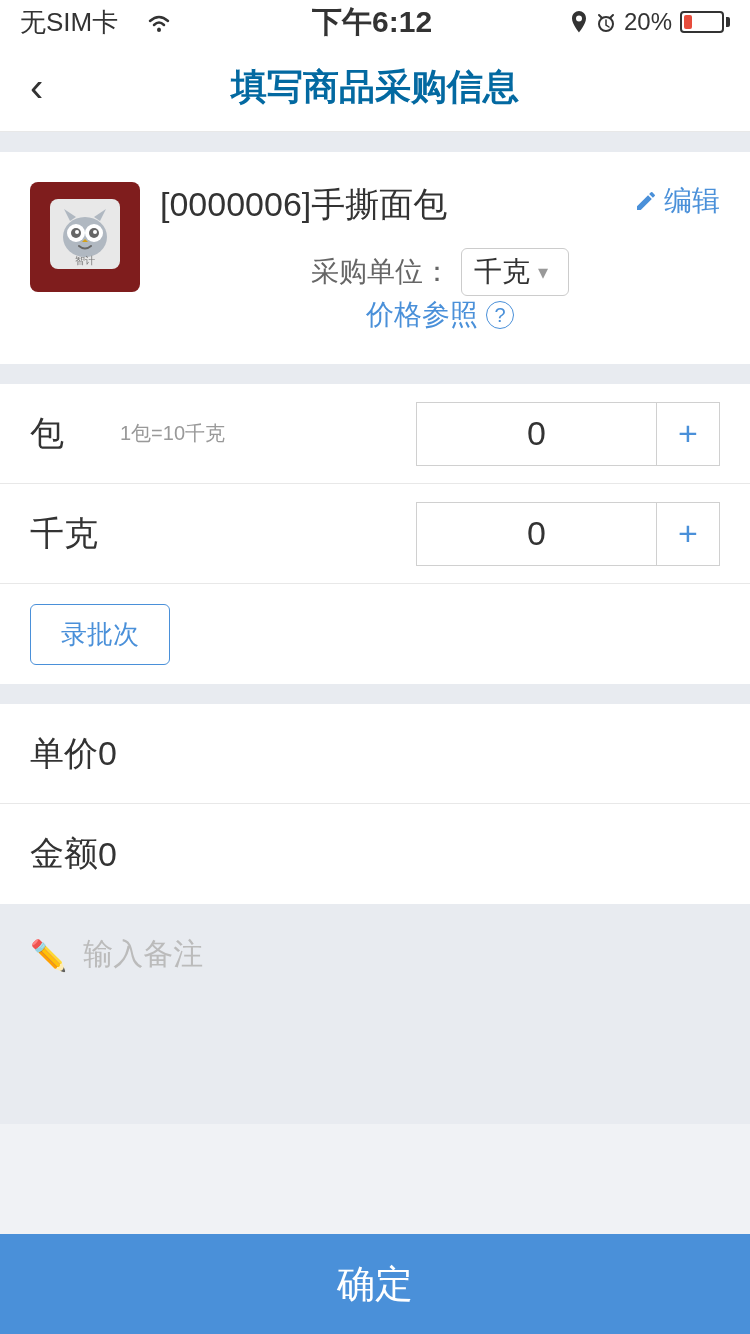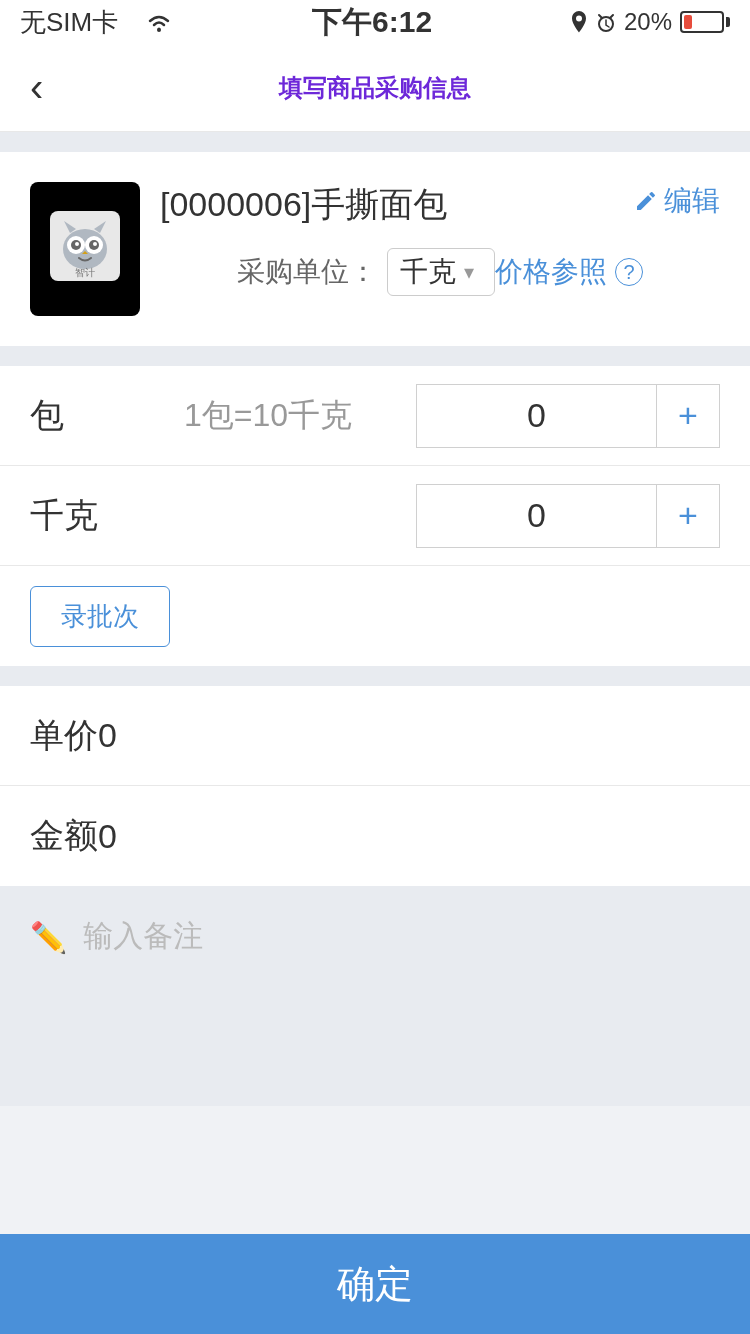--- a/index.html
+++ b/index.html
@@ -83,43 +83,43 @@
       border-bottom: 1px solid #e8e8e8;
     }
     .nav-back {
       position: absolute;
       left: 30px;
       font-size: 40px;
       color: #333;
       cursor: pointer;
     }
     .nav-title {
-      font-size: 24px;
+      font-size: 36px;
       font-weight: 600;
-      color: #6d28d9;
+      color: #0369a1;
     }
 
     
     .section-divider {
       height: 20px;
       background: #e8ebf0;
     }
 
     
     .product-card {
       background: #fff;
       padding: 30px;
       display: flex;
       align-items: flex-start;
       gap: 20px;
     }
     .product-image {
       width: 110px;
-      height: 134px;
-      background: #000000;
+      height: 110px;
+      background: #7f1d1d;
       border-radius: 8px;
       display: flex;
       align-items: center;
       justify-content: center;
       flex-shrink: 0;
       color: #999;
       font-size: 24px;
     }
     .product-info {
       flex: 1;
@@ -140,21 +140,22 @@
       display: flex;
       align-items: center;
       gap: 6px;
       white-space: nowrap;
       font-family: Liberation Serif, serif;
     }
     .product-unit-row {
       margin-top: 20px;
       display: flex;
       align-items: center;
-      justify-content: center;
+      justify-content: flex-end;
+      flex-direction: column;
     }
     .unit-label {
       font-size: 28px;
       color: #666;
       margin-right: 10px;
     }
     .unit-select {
       border: 1px solid #ccc;
       border-radius: 6px;
       padding: 4px 20px 4px 12px;
@@ -200,25 +201,24 @@
       padding: 0 30px;
       height: 100px;
       border-bottom: 1px solid #e8e8e8;
     }
     .input-label {
       font-size: 34px;
       color: #333;
       min-width: 80px;
     }
     .input-sublabel {
-      font-size: 32px;
+      font-size: 20px;
       color: #999;
       margin-left: 10px;
       flex: 1;
-      text-align: center;
     }
     .input-right {
       display: flex;
       align-items: center;
       gap: 0;
       margin-left: auto;
     }
     .qty-input {
       width: 240px;
       height: 64px;

